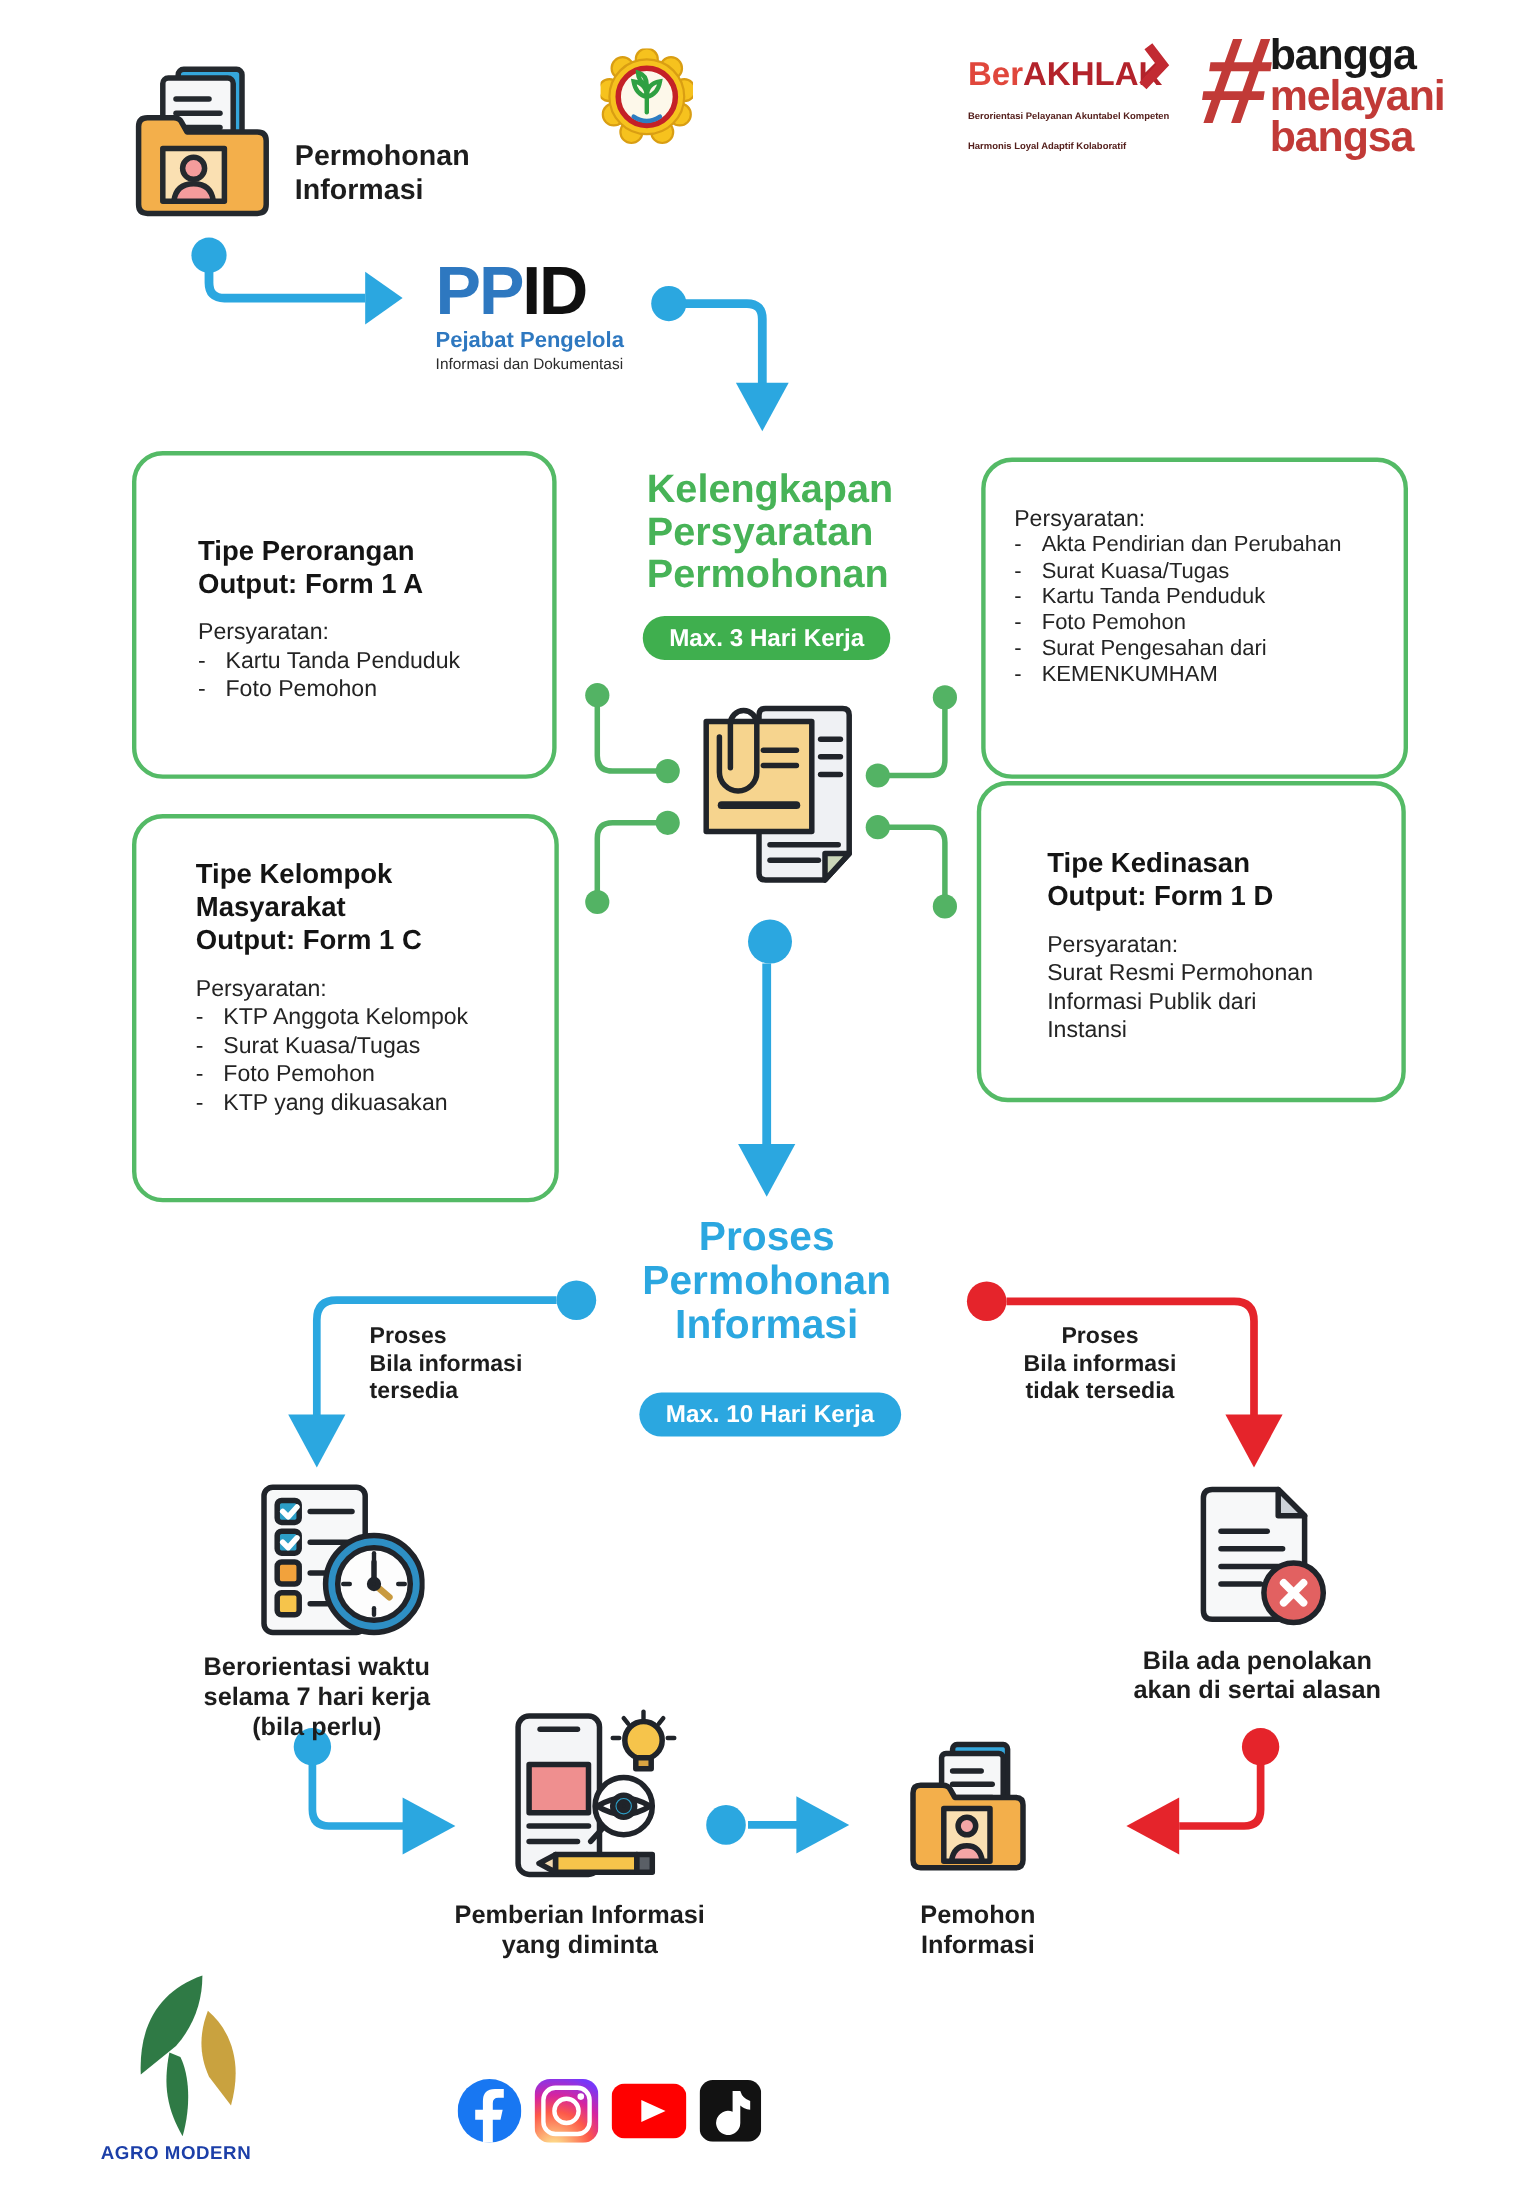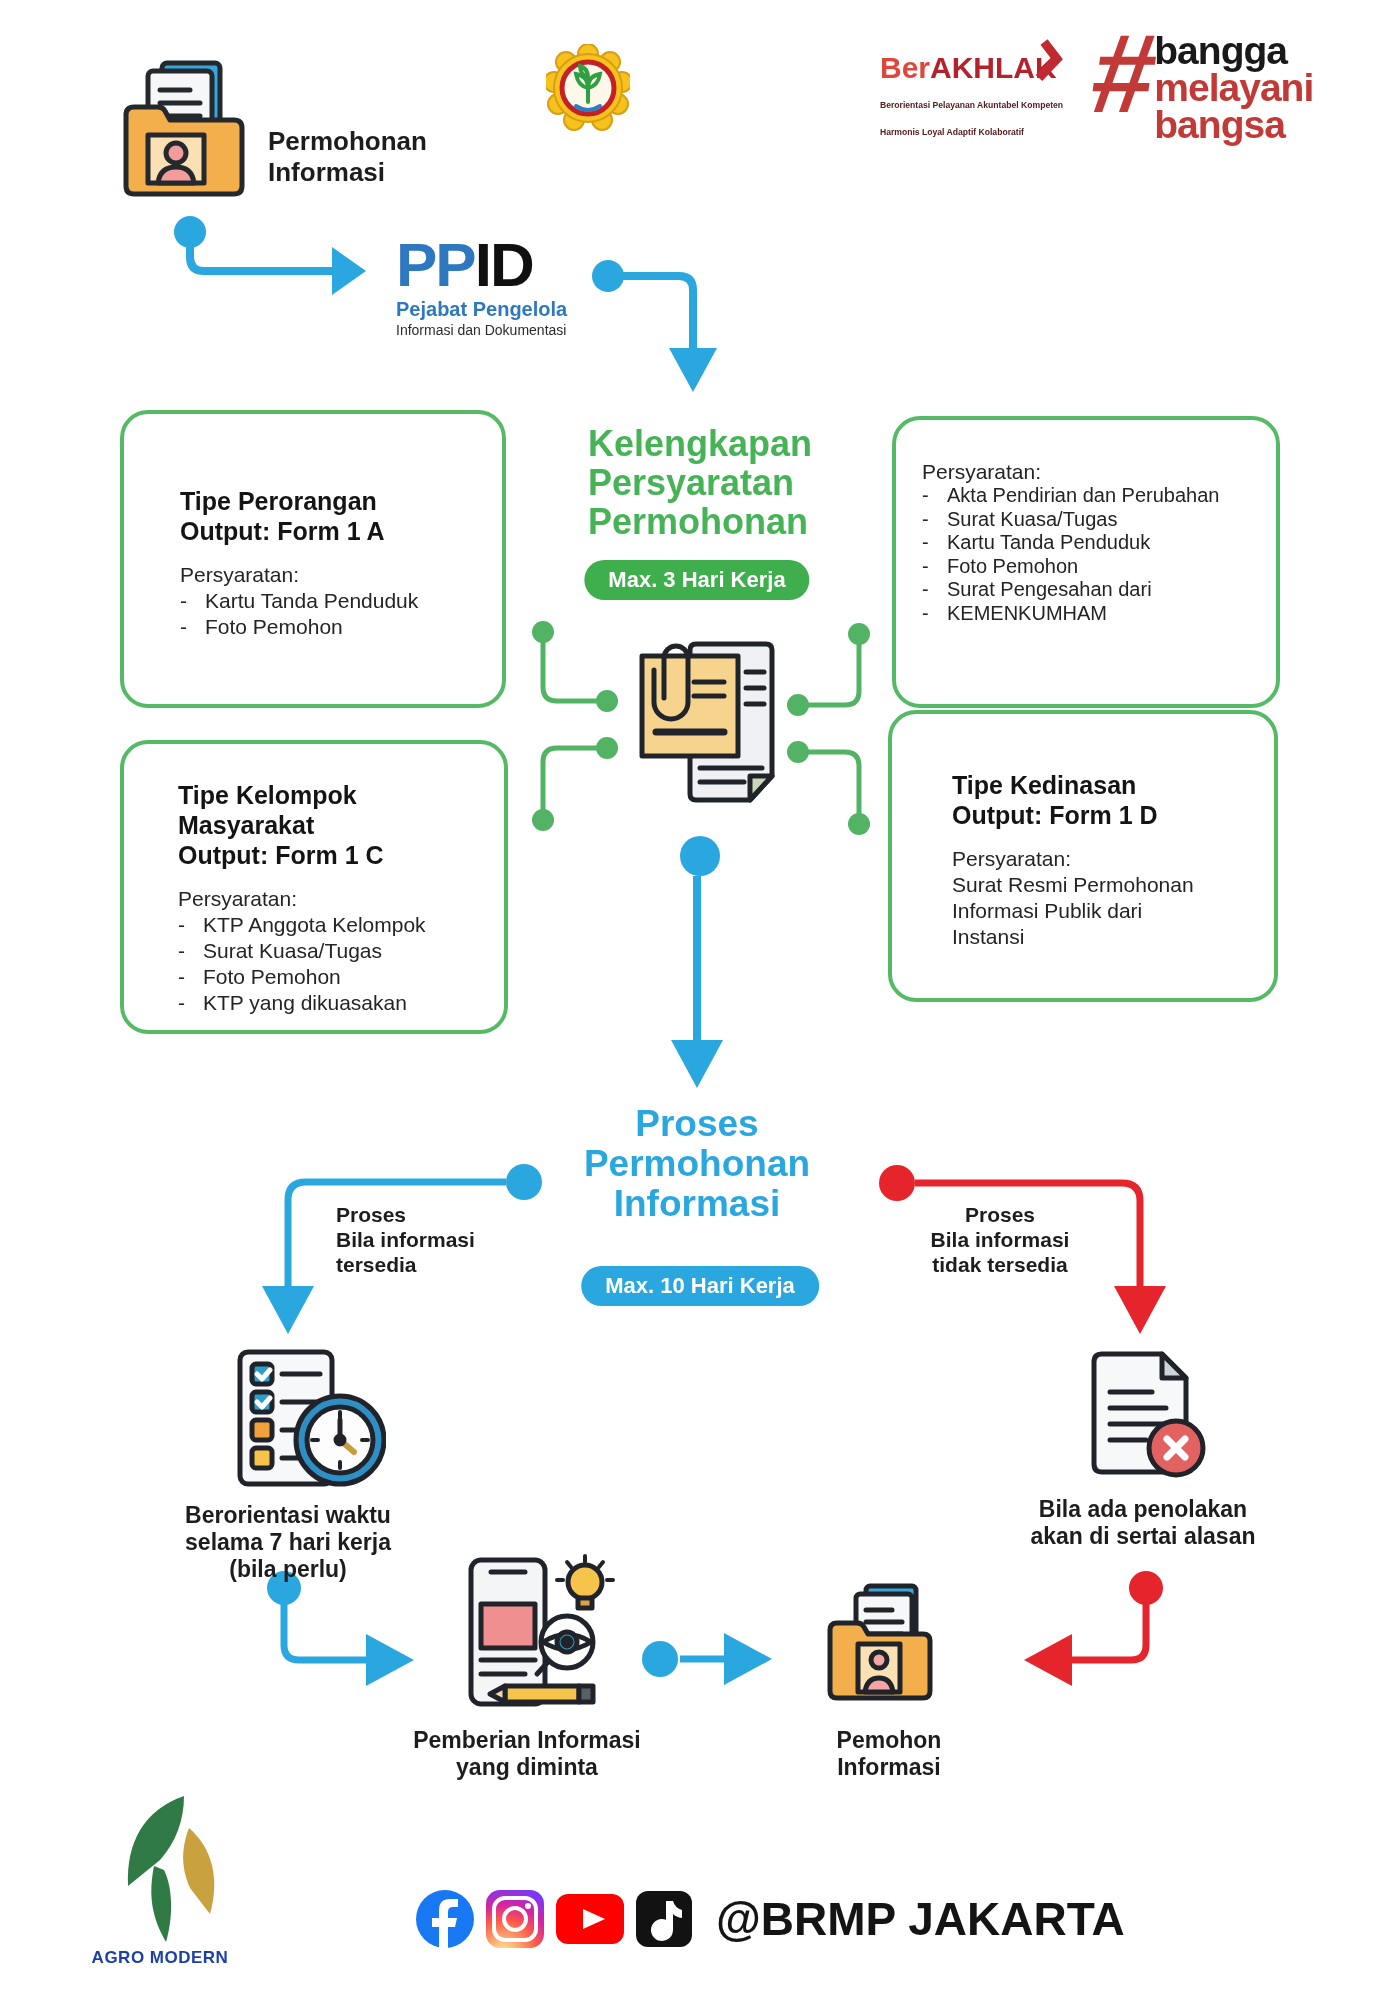--- a/index.html
+++ b/index.html
@@ -44,21 +44,21 @@
 
   
   .type-box{border:4px solid #54BA66;border-radius:28px;background:#fff}
   .box-title{font-size:25px;font-weight:800;color:#141414;line-height:30px}
   .box-req{font-size:21px;color:#242424;margin-top:16px;line-height:26px}
   .bullet{display:flex;font-size:21px;color:#242424;line-height:26px}
   .bullet-dash{width:25px;flex:none}
   .plain-line{font-size:21px;color:#242424;line-height:26px}
   .box-a{left:120px;top:410px;width:386px;height:298px;padding:72px 14px 0 56px}
   .box-b{left:892px;top:416px;width:388px;height:292px;padding:28px 8px 0 26px}
-  .box-c{left:120px;top:740px;width:388px;height:294px;padding:36px 14px 0 54px}
+  .box-c{left:120px;top:740px;width:388px;height:353px;padding:36px 14px 0 54px}
   .box-d{left:888px;top:710px;width:390px;height:292px;padding:56px 14px 0 60px}
   .box-b .box-req{margin-top:12px;line-height:24px}
   .box-b .bullet{font-size:20px;line-height:23.5px}
 
   
   .branch-label-left{left:336px;top:1202px;font-size:21px;font-weight:700;line-height:25px}
   .branch-label-right{left:1000px;top:1202px;transform:translateX(-50%);text-align:center;font-size:21px;font-weight:700;line-height:25px}
   .outcome-label{transform:translateX(-50%);text-align:center;font-size:23px;font-weight:700;line-height:27px}
   .lbl-extension{left:288px;top:1502px}
   .lbl-rejection{left:1143px;top:1496px}
@@ -441,16 +441,15 @@
       <circle cx="42" cy="16" r="3" fill="#fff"></circle>
     </svg>
     <svg width="68" height="50" viewBox="0 0 68 50">
       <rect x="0" y="0" width="68" height="50" rx="12" fill="#FF0000"></rect>
       <polygon points="27,15 49,25 27,35" fill="#fff"></polygon>
     </svg>
     <svg width="56" height="56" viewBox="0 0 56 56">
       <rect x="0" y="0" width="56" height="56" rx="12" fill="#121212"></rect>
       <path d="M30 10 h7 q2 7 9 9 v8 q-6 -1 -9 -4 v16 a11 11 0 1 1 -7 -10.3 z" fill="#fff"></path>
     </svg>
-    <div class="social-handle">@BRMP JAKARTA</div>
   </div>
 
 </div>
 
 </body></html>

